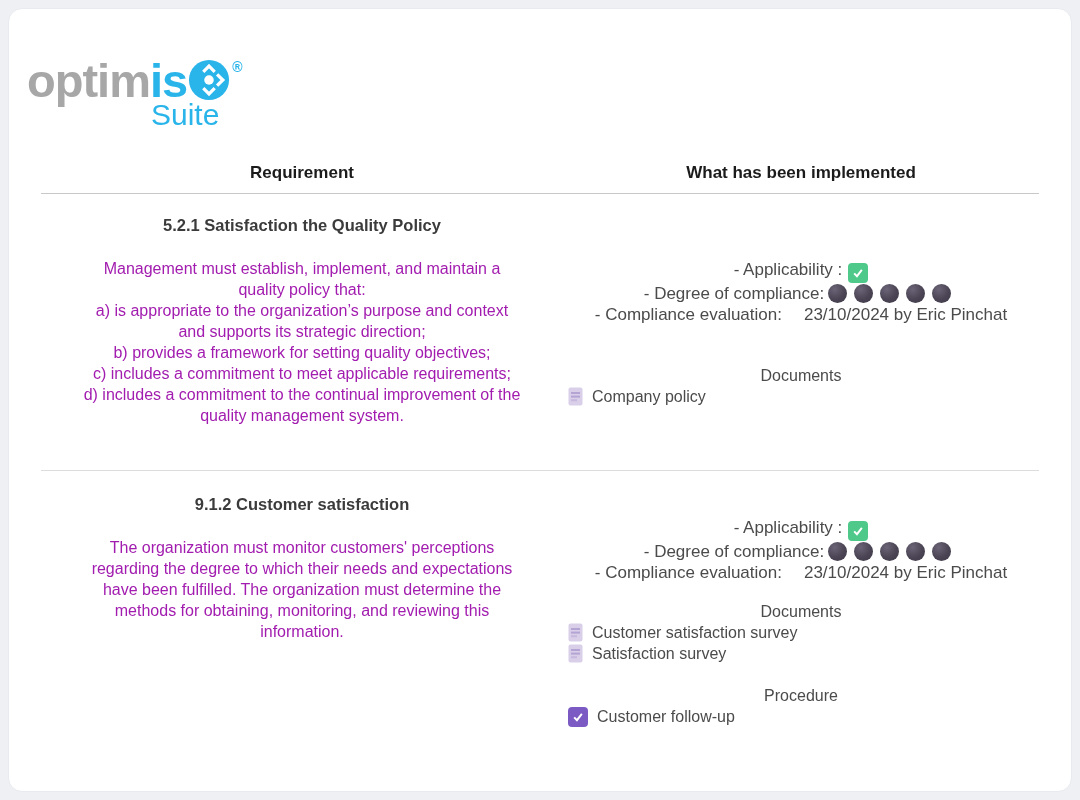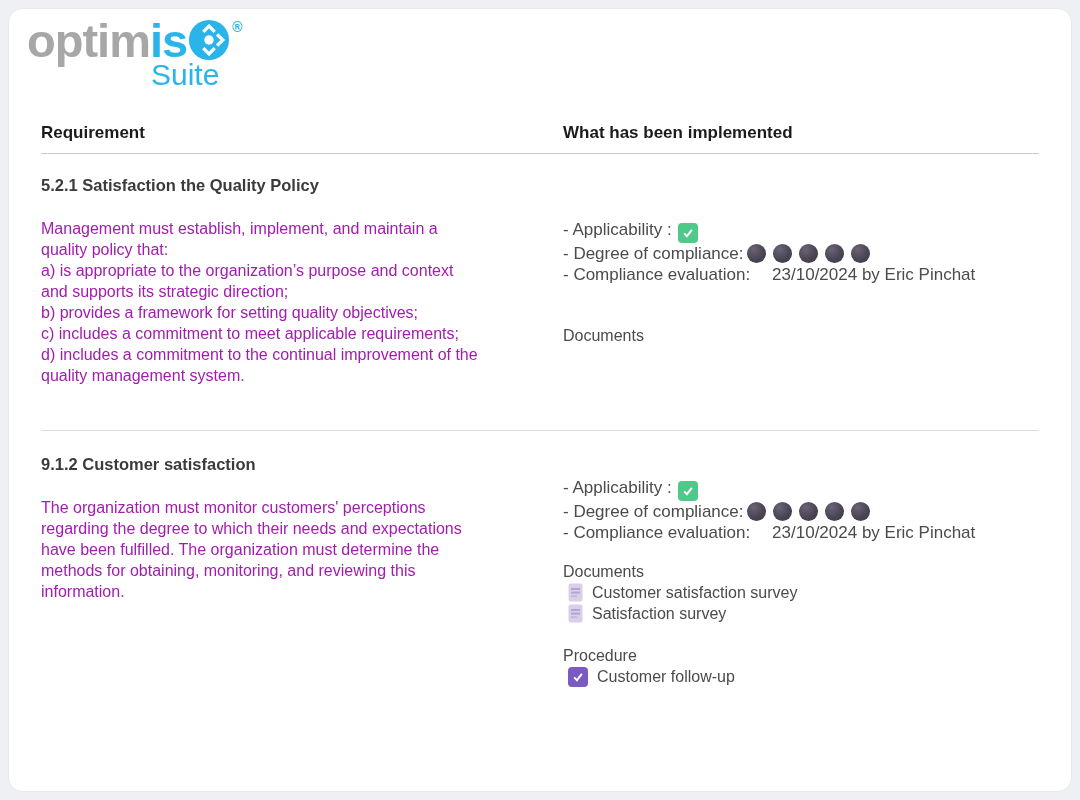--- a/index.html
+++ b/index.html
@@ -3,37 +3,37 @@
 <meta charset="utf-8">
 <style>
   * { margin:0; padding:0; box-sizing:border-box; }
   html,body { width:1080px; height:800px; background:#eef0f4; font-family:"Liberation Sans", sans-serif; }
   .card {
     position:relative; margin:8px; width:1064px; height:784px;
     background:#ffffff; border-radius:14px; border:1px solid #e7eaee; overflow:hidden;
   }
 
   
-  .logo-area { padding:10px 12px 0 18px; height:88px; }
+  .logo-area { padding:10px 12px 0 18px; height:88px;margin-top:40px; }
   .logo-line { display:flex; align-items:flex-end; }
   .logo-word { font-size:47px; font-weight:700; letter-spacing:-1px; line-height:44px; }
   .logo-gray { color:#a7a7a7; }
   .logo-blue { color:#29b4ea; }
   .logo-o svg { display:block; margin:0 0 2px 1px; }
   .logo-reg { align-self:flex-start; color:#29b4ea; font-size:14px; font-weight:700; margin:0 0 0 2px; }
   .logo-suite { color:#29b4ea; font-size:30px; line-height:30px; margin:-3px 0 0 124px; font-weight:400; }
 
   
   .banner { margin:0 14px; height:76px; background:#bcd6ea; display:flex; align-items:center; padding-left:18px; }
   .book-tile { width:62px; height:62px; background:#fbfbfb; border:1px solid #c9cbce; border-radius:8px;
                display:flex; align-items:center; justify-content:center; flex:0 0 auto; }
   .banner-title { font-size:24px; color:#1d1d1d; margin-left:26px; }
 
   
-  .content { margin:26px 32px 0 32px; }
+  .content { margin:26px 32px 0 32px;text-align:center; }
   .grid { display:grid; grid-template-columns:522px 1fr; }
   .hdr-row { padding-bottom:10px; border-bottom:1px solid #c8c8c8; }
   .col-hdr { font-size:17px; font-weight:700; color:#1b1b1b; }
 
   .section-divider { border:none; border-top:1px solid #dcdcdc; }
 
   .sec1 { padding:22px 0 44px 0; }
   .sec2 { padding:24px 0 18px 0; }
   .req-heading { font-size:16.5px; font-weight:700; color:#3b3b3b; margin-bottom:23px; }
   .req-body { font-size:16px; line-height:21px; color:#a21caf; white-space:pre-line; }
@@ -112,20 +112,31 @@
             </span>
         </div>
         <div class="detail-line">
           <span>- Degree of compliance:</span><span class="dots-wrap"><span class="dot"></span><span class="dot"></span><span class="dot"></span><span class="dot"></span><span class="dot"></span></span>
         </div>
         <div class="detail-line">
           <span>- Compliance evaluation:</span><span class="eval-value">23/10/2024 by Eric Pinchat</span>
         </div>
         <div class="docs-block1">
           <div class="block-label">Documents</div>
+          <div class="doc-item">
+            <span class="ic">
+              <svg width="15" height="19" viewBox="0 0 15 19">
+                  <rect x="0.5" y="0.5" width="14" height="18" rx="2" fill="#d9cfe9"></rect>
+                  <rect x="3" y="5" width="9" height="2" fill="#b4a4d4"></rect>
+                  <rect x="3" y="8.6" width="9" height="2" fill="#b4a4d4"></rect>
+                  <rect x="3" y="12.2" width="6" height="2" fill="#c6b9dd"></rect>
+                </svg>
+            </span>
+            <span class="txt">Company policy</span>
+          </div>
         </div>
       </div>
     </div>
 
     <hr class="section-divider">
 
     <div class="grid sec2">
       <div>
         <div class="req-heading">9.1.2 Customer satisfaction</div>
         <div class="req-body">The organization must monitor customers' perceptions

